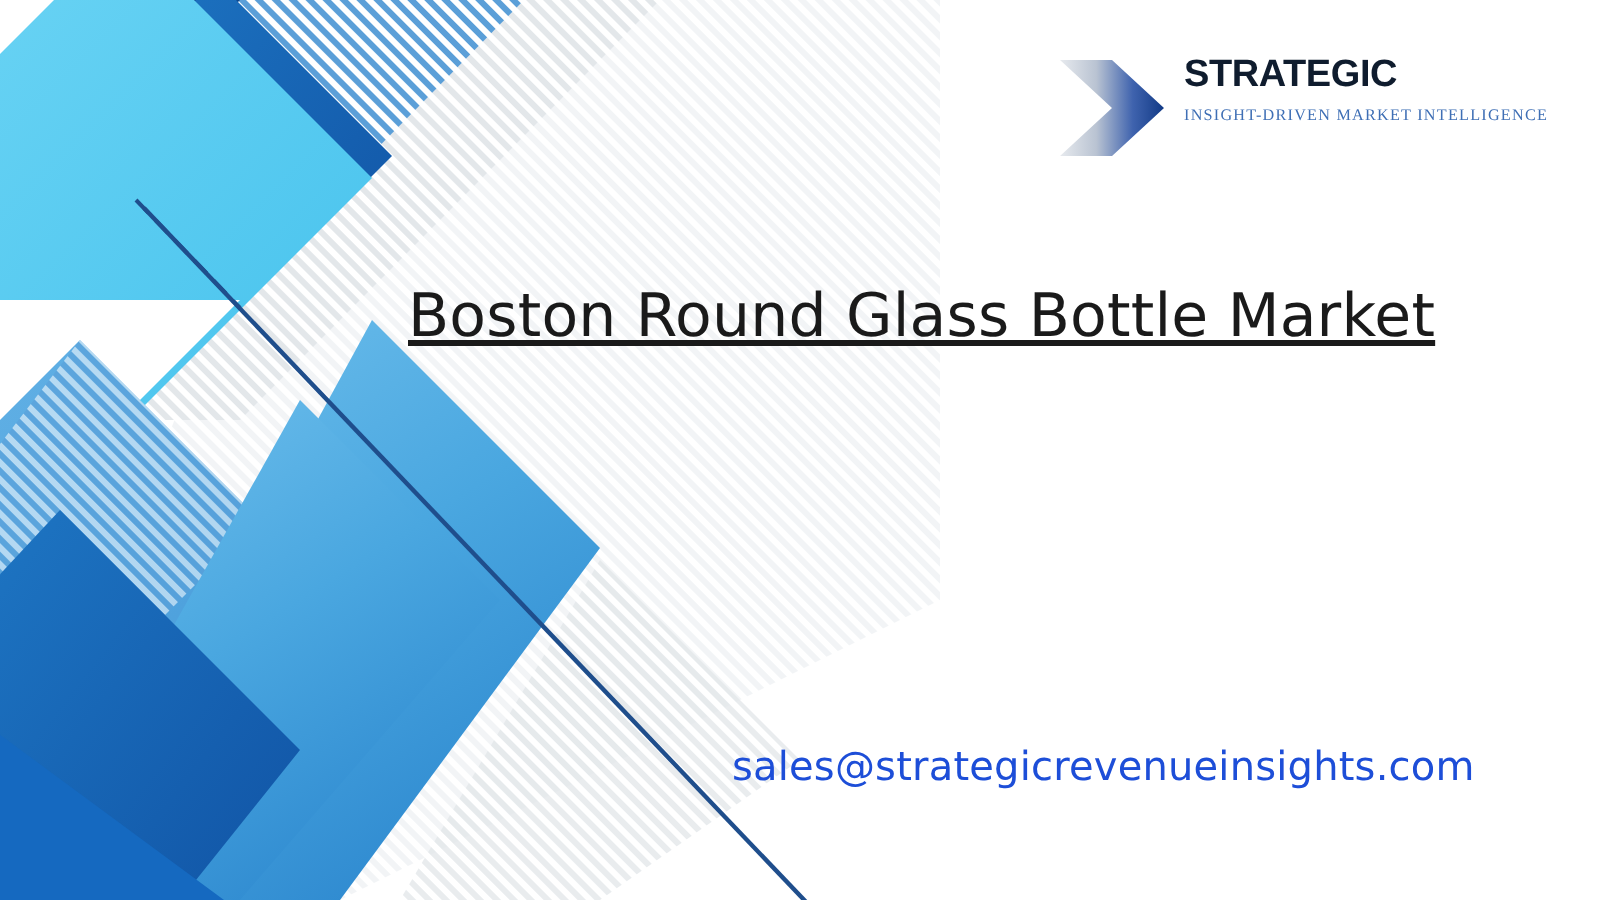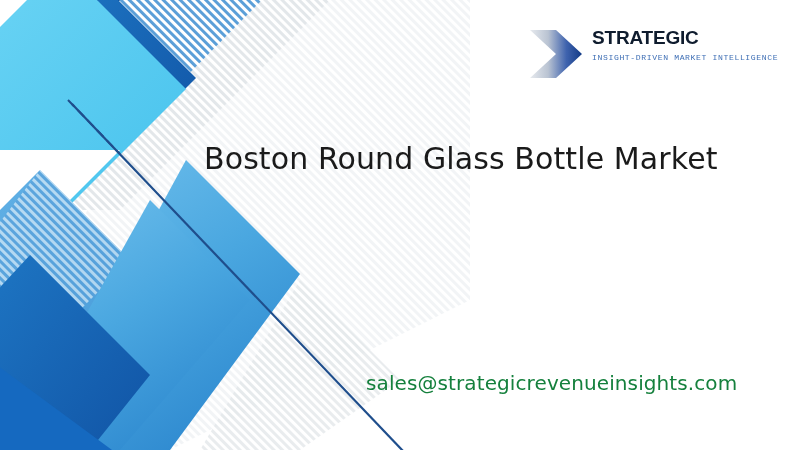--- a/index.html
+++ b/index.html
@@ -59,49 +59,50 @@
   .logo-line {
     font-family: "Liberation Sans", sans-serif;
     font-weight: bold;
     font-size: 19px;
     line-height: 19.5px;
     letter-spacing: -0.2px;
     color: #0f1c2e;
     white-space: nowrap;
   }
   .logo-tagline {
-    font-family: Liberation Mono, monospace;
+    font-family: Liberation Serif, serif;
     font-size: 8.1px;
     letter-spacing: 0.62px;
     color: #3f6fb5;
     margin-top: 5px;
     white-space: nowrap;
   }
 
   
   .title {
     position: absolute;
     left: 204px;
     top: 141px;
     width: 580px;
     font-family: "DejaVu Sans", sans-serif;
     font-size: 30px;
     font-weight: normal;
     color: #1a1a1a;
     letter-spacing: 0.1px;
     white-space: nowrap;
+    text-decoration: underline;
   }
   .email {
     position: absolute;
     left: 366px;
     top: 371px;
     font-family: "DejaVu Sans", sans-serif;
     font-size: 20px;
     font-weight: normal;
-    color: #15803d;
+    color: #1d4ed8;
     letter-spacing: 0.1px;
     white-space: nowrap;
   }
 </style>
 </head>
 <body>
 
 <div class="slide">
 
   <div class="decor">

